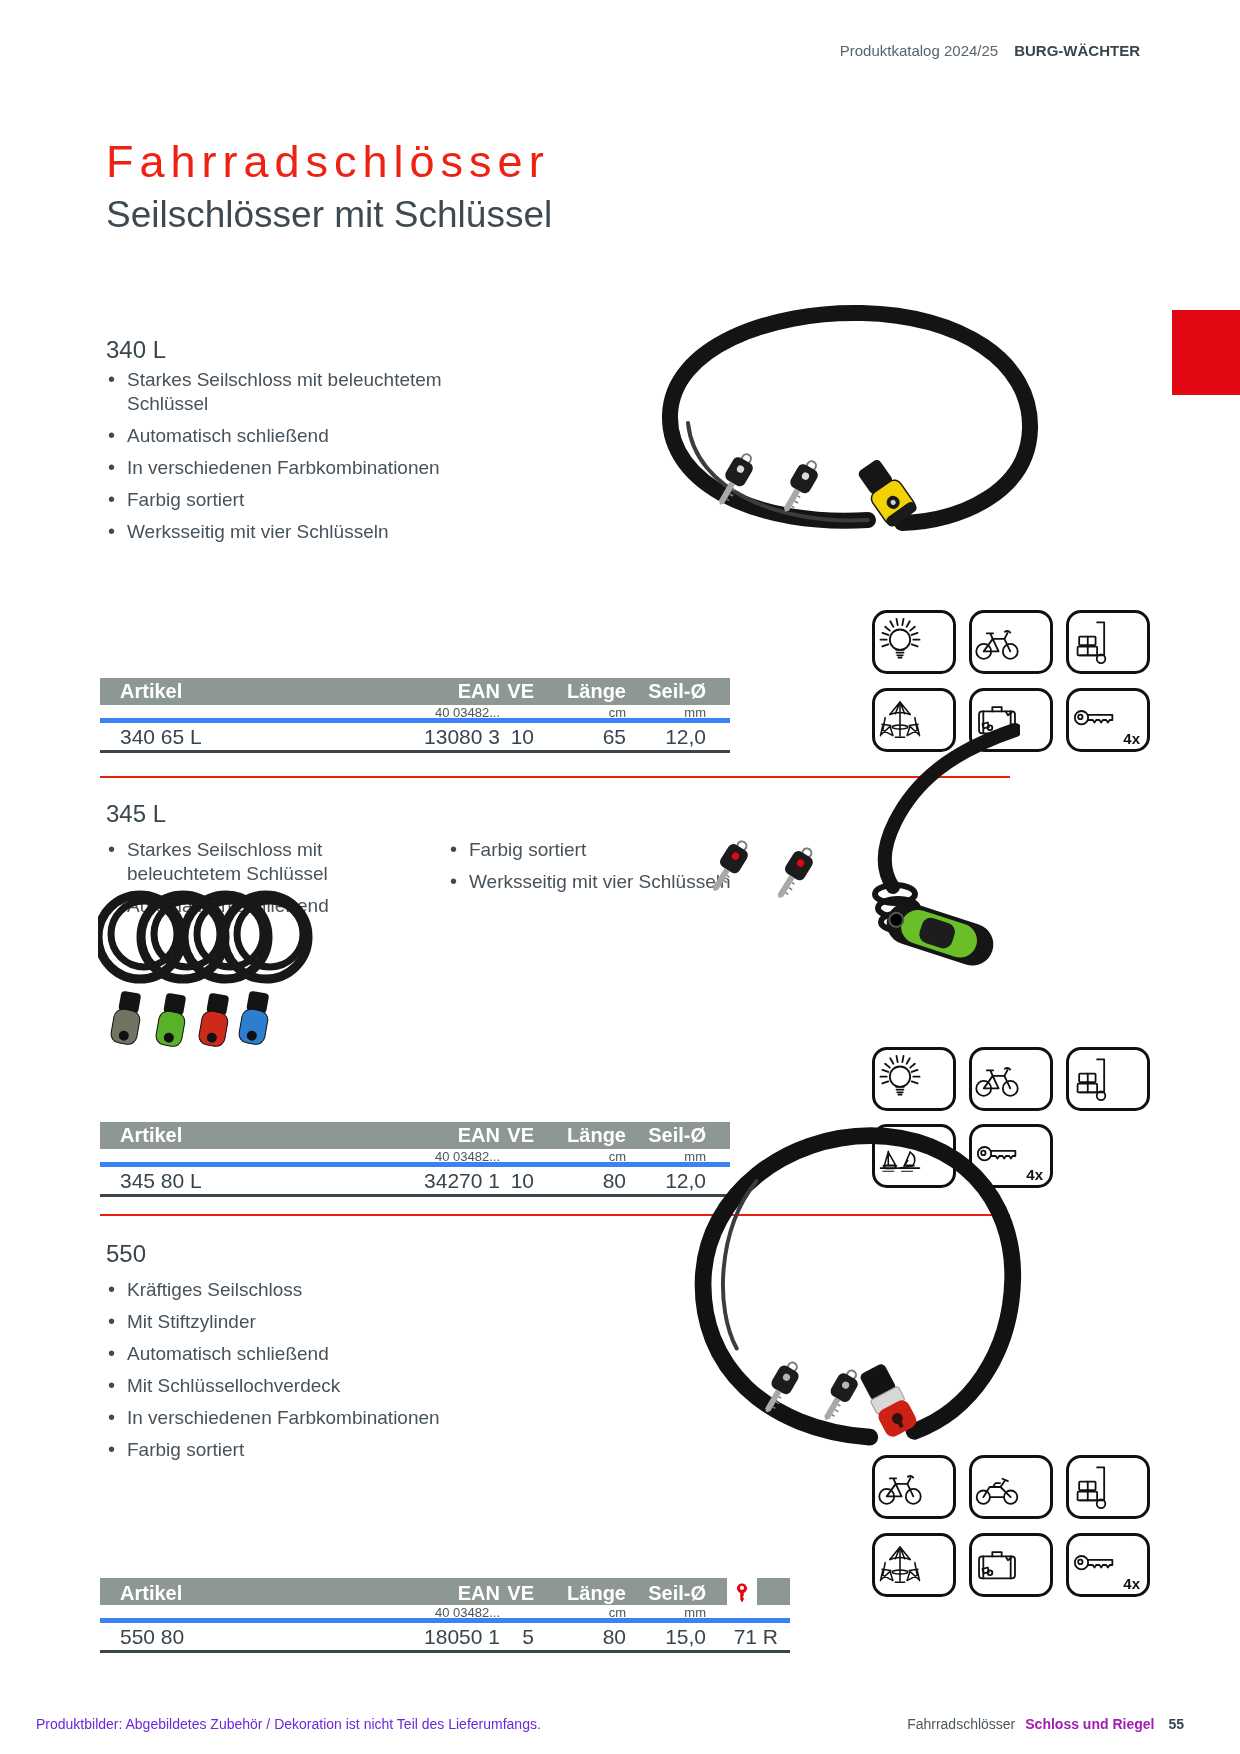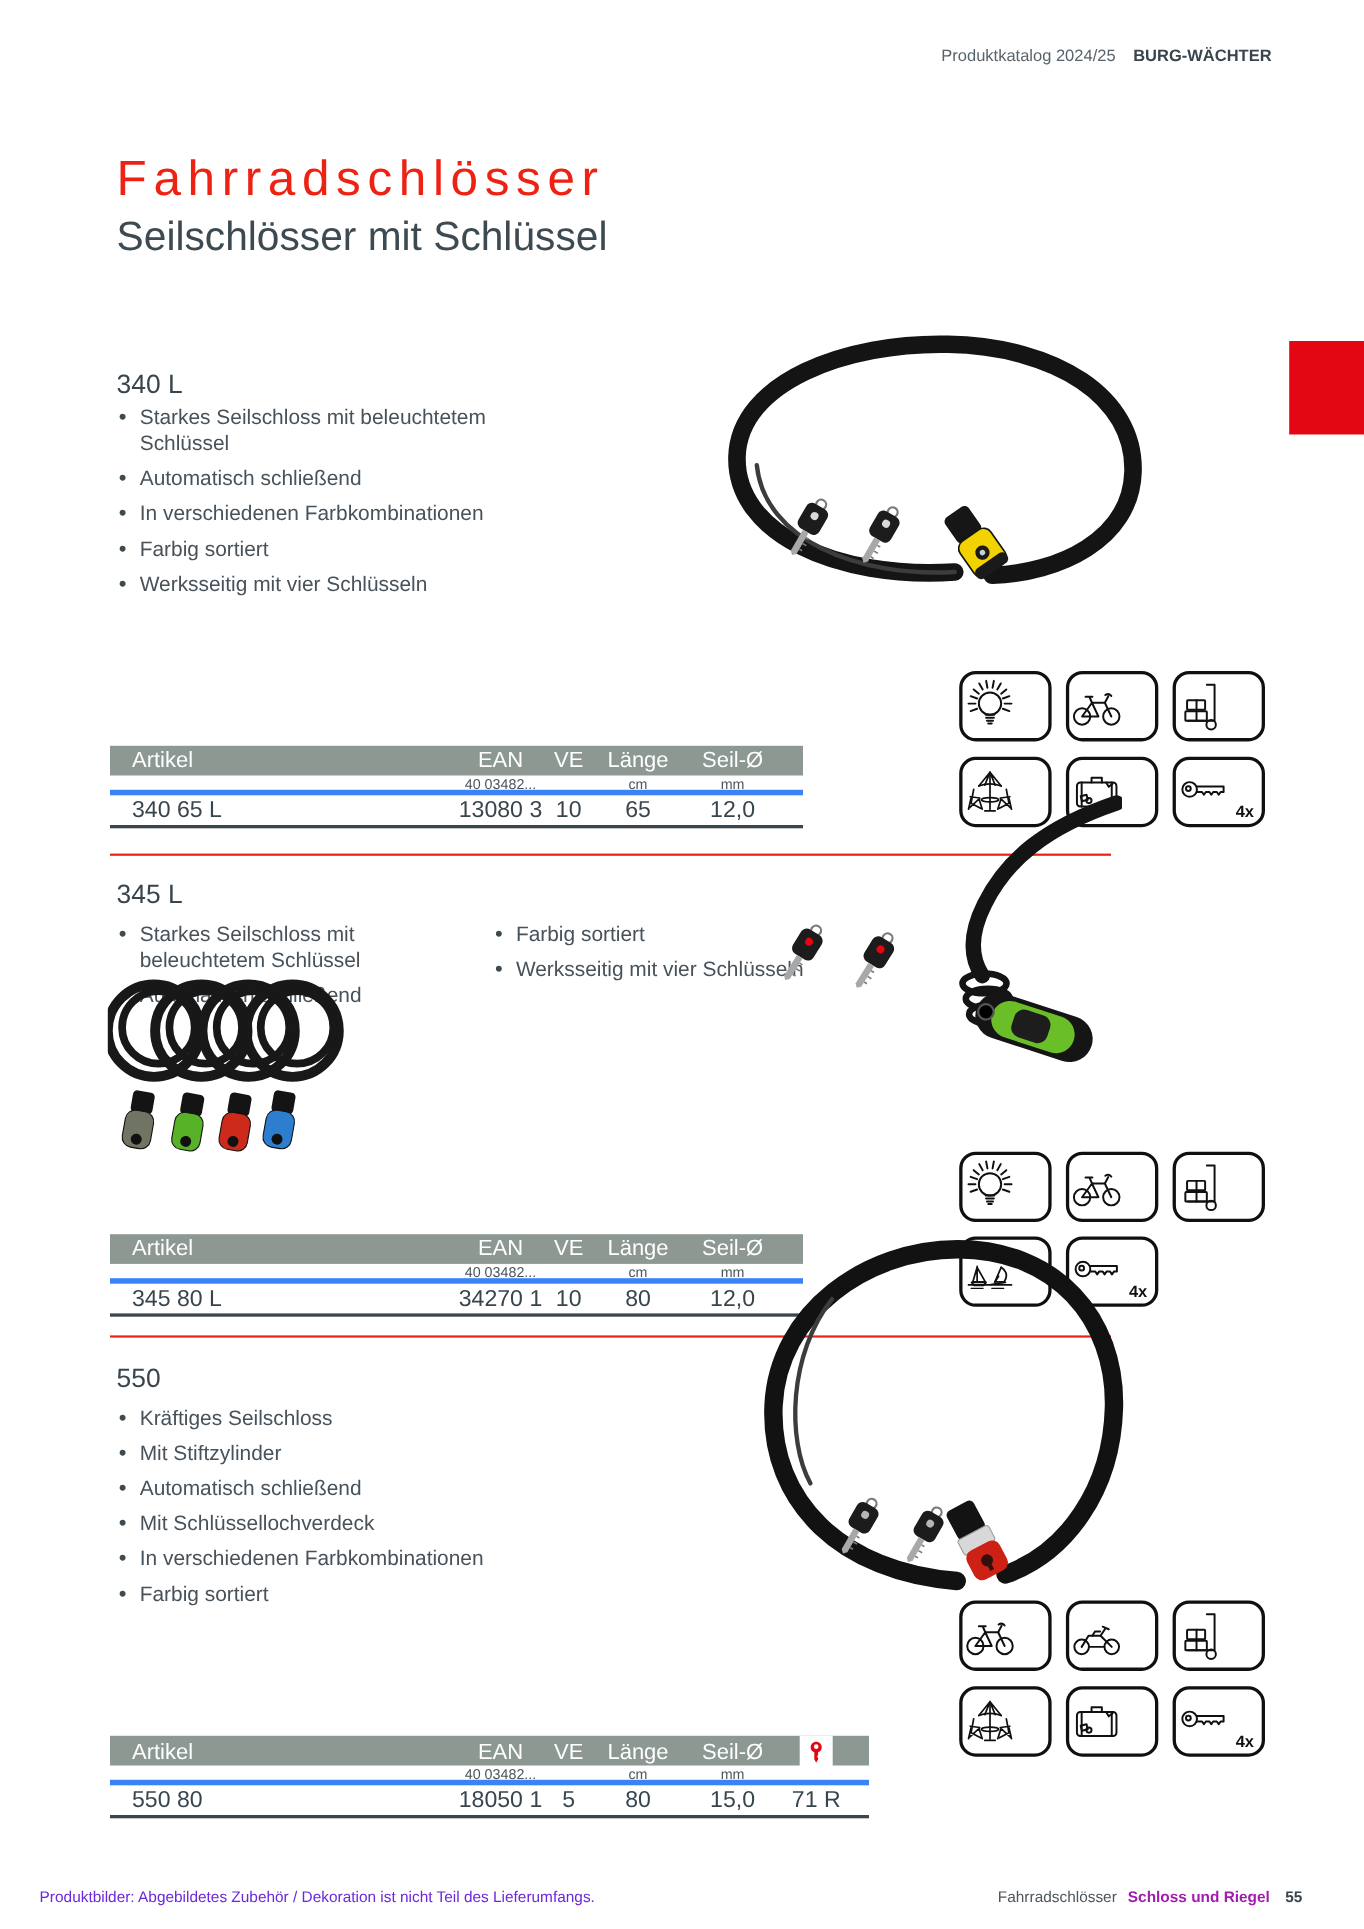--- a/index.html
+++ b/index.html
@@ -1,46 +1,46 @@
 <!DOCTYPE html>
 <html><head>
 <meta charset="utf-8">
 <style>
   *{margin:0;padding:0;box-sizing:border-box}
   html,body{background:#fff}
   body{width:1240px;height:1754px;position:relative;font-family:"Liberation Sans",sans-serif;color:#47525a;overflow:hidden}
   .abs{position:absolute}
 
   
-  .top-header{top:42px;right:84px;font-size:15px;color:#57646d;white-space:nowrap}
+  .top-header{top:42px;right:100px;font-size:15px;color:#57646d;white-space:nowrap}
   .top-header .brand{font-weight:700;color:#39454d;margin-left:16px}
 
   
   .page-title{left:106px;top:136px;font-size:45px;letter-spacing:6px;color:#ee2213;font-weight:400;white-space:nowrap}
   .page-sub{left:106px;top:194px;font-size:37px;color:#3d4a52;font-weight:400;white-space:nowrap}
 
   .red-tab{right:0;top:310px;width:68px;height:85px;background:#e30613}
 
   .sec-h{font-size:24px;font-weight:400;color:#39454d;white-space:nowrap}
 
   ul.blt{list-style:none}
   ul.blt li{position:relative;padding-left:21px;font-size:19px;line-height:24px;margin-bottom:8px;color:#47525a}
   ul.blt li::before{content:"\2022";position:absolute;left:2px;top:-1px;color:#3e4a50;font-size:20px}
 
   .divider{height:2px;background:#e8220e}
 
   
   .ptable{position:absolute;color:#39454d}
-  .ptable .thead{display:grid;height:27px;background:#8d9893;color:#fff;font-weight:400;font-size:20px;align-items:center}
+  .ptable .thead{display:grid;height:27px;background:#8d9893;color:#fff;font-weight:700;font-size:20px;align-items:center}
   .ptable .tsub{display:grid;height:18px;font-size:13px;color:#4b565c;align-items:center;border-bottom:5px solid #3b82f6}
   .ptable .trow{display:grid;height:30px;font-size:21px;align-items:center;border-bottom:3px solid #3a454c}
   .cols5{grid-template-columns:310px 90px 34px 92px 80px 24px}
   .cols6{grid-template-columns:310px 90px 34px 92px 80px 72px 12px}
   .c-art{padding-left:20px;text-align:left}
-  .c-c{text-align:center}
+  .c-c{text-align:right}
   .key-chip{width:30px;height:30px;background:#fff;margin:0 auto;display:flex;align-items:center;justify-content:center}
   .key-chip svg{width:22px;height:22px;display:block}
 
   
   .icon-row{position:absolute;display:flex;gap:13px}
   .icon-box{width:84px;height:64px;border:3.5px solid #101010;border-radius:15px;background:#fff;position:relative;display:flex;align-items:center;justify-content:flex-start}
   .icon-box svg{width:50px;height:50px;display:block}
   .icon-label{position:absolute;right:7px;bottom:2px;font-size:15px;font-weight:700;color:#101010}
 
   

